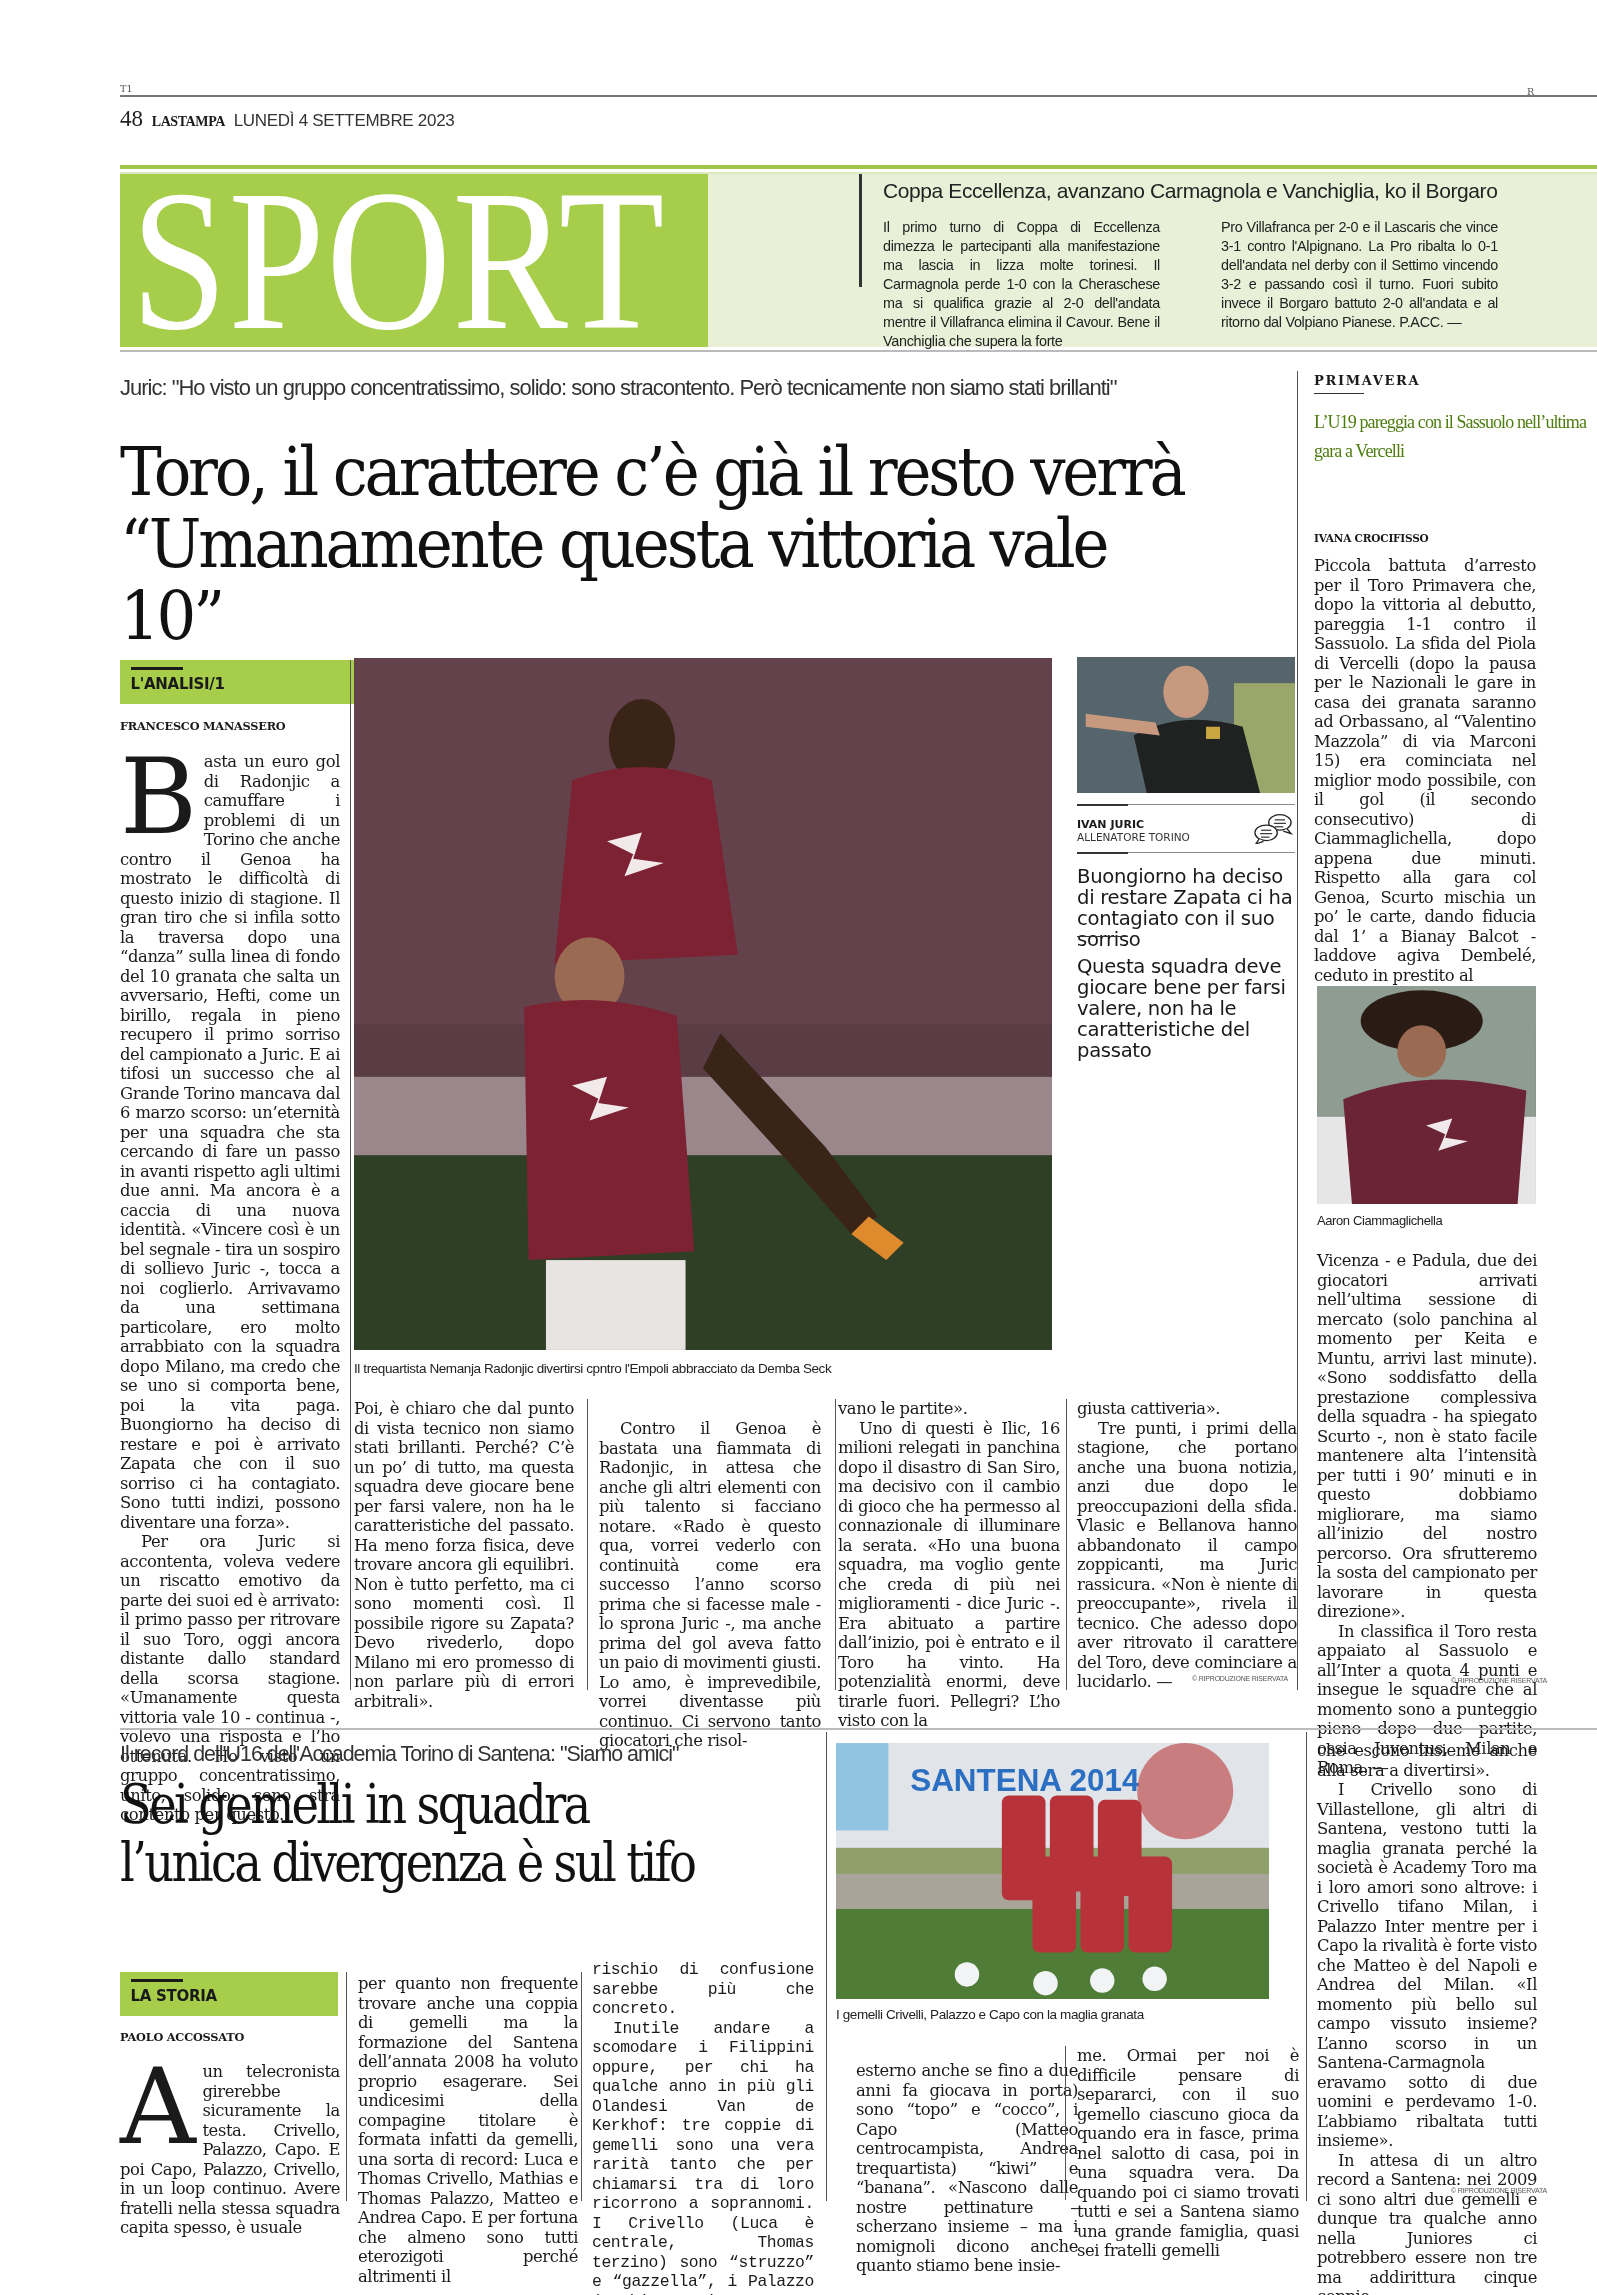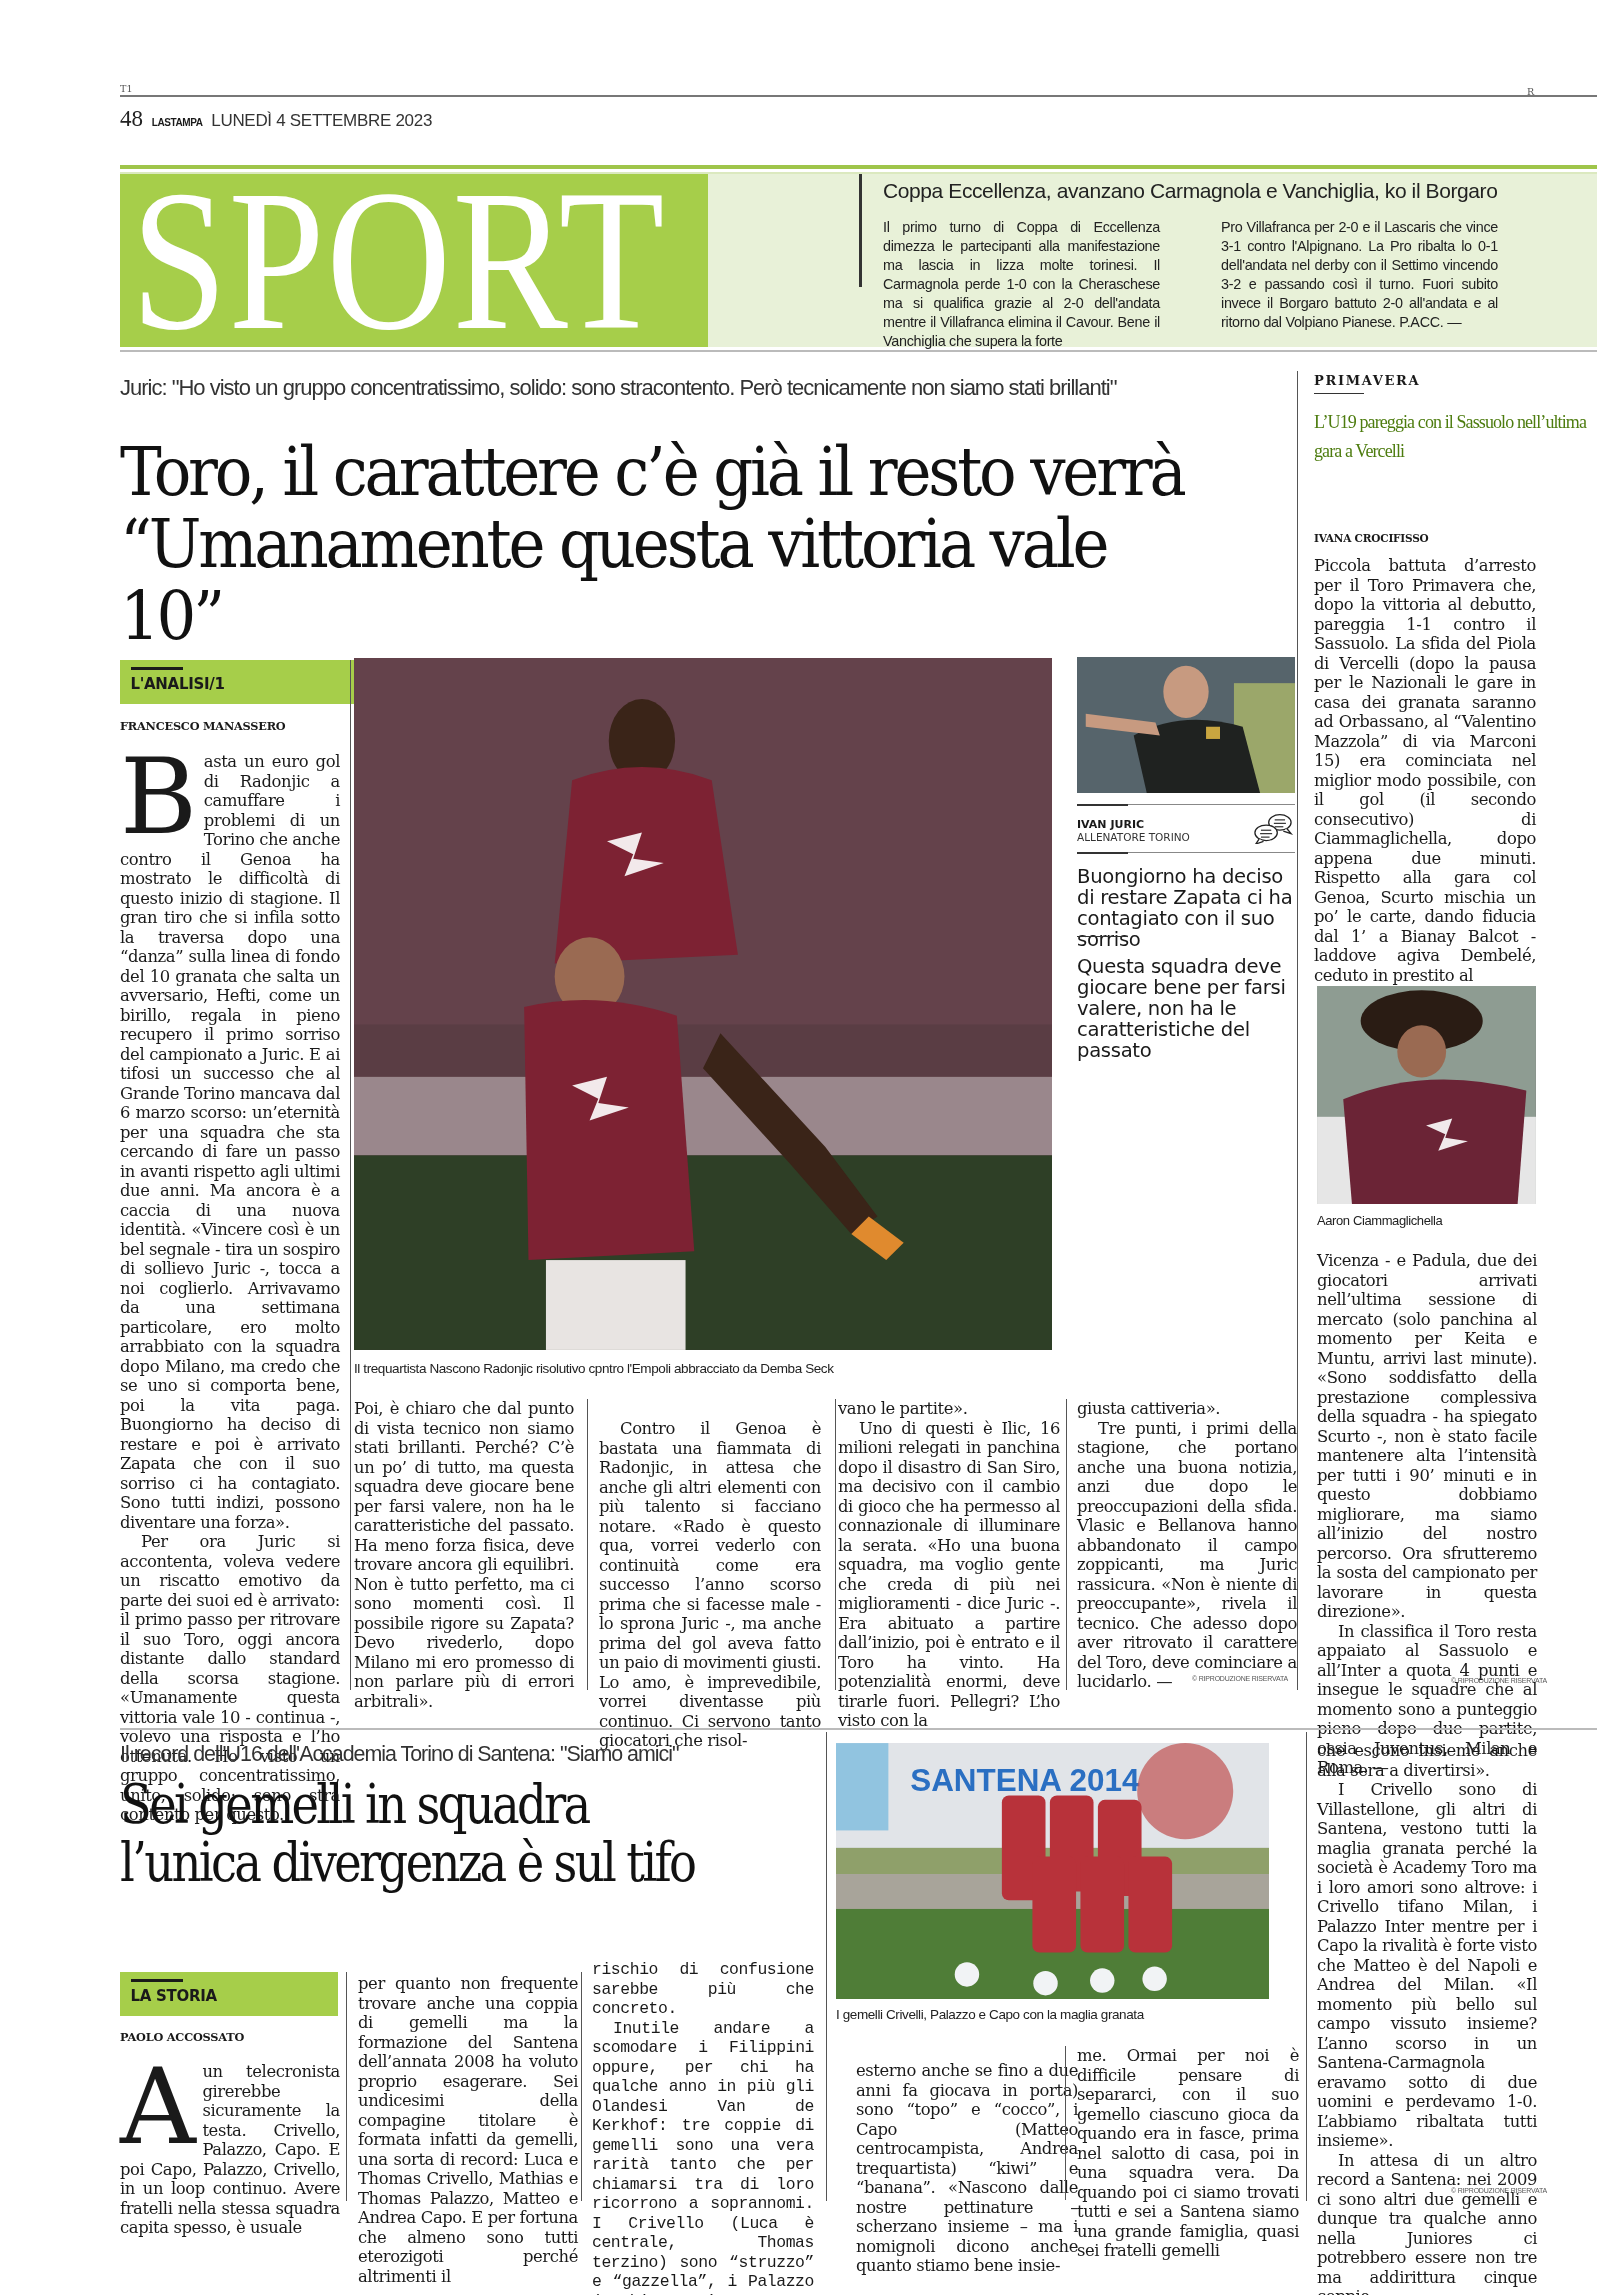--- a/index.html
+++ b/index.html
@@ -5,21 +5,21 @@
   html,body{margin:0;padding:0;background:#fff;}
   body{width:1598px;height:2295px;position:relative;overflow:hidden;color:#1a1a1a;font-family:"DejaVu Serif",serif;}
   .abs{position:absolute;}
 
   
   #mark-tl{left:120px;top:83px;font-size:9.6px;color:#555;}
   #mark-r{left:1527px;top:86px;font-size:9.6px;color:#555;}
   #top-rule{left:120px;top:95px;width:1478px;height:1.7px;background:#777;}
   #folio{left:120px;top:106px;display:flex;align-items:baseline;gap:8.7px;}
   #folio-num{font-family:"Liberation Serif",serif;font-size:23px;color:#222;}
-  #folio-brand{font-family:Liberation Sans, sans-serif;font-weight:bold;font-size:10px;letter-spacing:-0.4px;}
+  #folio-brand{font-family:Liberation Serif, serif;font-weight:bold;font-size:14px;letter-spacing:-0.4px;}
   #folio-date{font-family:"Liberation Sans",sans-serif;font-size:17px;color:#333;letter-spacing:-0.3px;}
 
   
   #green-rule{left:120px;top:165px;width:1478px;height:4.4px;background:#9fc54a;}
   #green-rule-light{left:120px;top:172px;width:1478px;height:2.6px;background:#dbe9bf;}
   #sport-box{left:120px;top:174px;width:589px;height:173px;background:#a6ce4a;}
   #sport-word{left:131px;top:173px;font-family:"Liberation Serif",serif;color:#fff;font-size:201px;line-height:174px;letter-spacing:1.7px;transform:scaleX(0.86);transform-origin:left top;}
   #brief-box{left:708px;top:174px;width:889px;height:173px;background:#e8f1d8;}
   #brief-bar{left:859px;top:174px;width:2.6px;height:113px;background:#333;}
   #brief-title{left:883px;top:179px;font-family:"Liberation Sans",sans-serif;font-size:21px;color:#222;letter-spacing:-0.4px;}
@@ -165,21 +165,21 @@
     <path d="M250 140 Q330 110 410 140 L440 340 L230 350 Z" fill="#7d2233"></path>
     <path d="M290 210 l40 -10 l-10 30 l35 5 l-45 15 l10 -25 z" fill="#fff" opacity="0.9"></path>
     <ellipse cx="270" cy="365" rx="40" ry="45" fill="#9a6a52"></ellipse>
     <path d="M195 400 Q280 380 370 410 L390 680 L200 690 Z" fill="#7d2233"></path>
     <path d="M250 490 l40 -10 l-10 30 l35 5 l-45 15 l10 -25 z" fill="#fff" opacity="0.9"></path>
     <rect x="220" y="690" width="160" height="103" fill="#e8e4e2"></rect>
     <path d="M420 430 L540 560 L600 640 L570 660 L500 580 L400 470 Z" fill="#3a2418"></path>
     <path d="M590 640 l40 30 l-20 20 l-40 -30 z" fill="#e08a2e"></path>
   </svg>
 </div>
-<div class="abs" id="photo-caption">Il trequartista Nascono Radonjic risolutivo cpntro l'Empoli abbracciato da Demba Seck</div>
+<div class="abs" id="photo-caption">Il trequartista Nemanja Radonjic divertirsi cpntro l'Empoli abbracciato da Demba Seck</div>
 
 <div class="abs" id="juric-photo" title="Ivan Juric in panchina">
   <svg width="218" height="136" viewBox="0 0 250 156">
     <rect width="250" height="156" fill="#56646b"></rect>
     <rect x="180" y="30" width="70" height="126" fill="#b9c36a" opacity="0.7"></rect>
     <ellipse cx="125" cy="40" rx="26" ry="30" fill="#c79a80"></ellipse>
     <path d="M65 90 Q120 60 190 80 L210 156 L80 156 Z" fill="#1f2220"></path>
     <path d="M10 65 L90 75 L95 90 L10 80 Z" fill="#c79a80"></path>
     <rect x="148" y="80" width="16" height="14" fill="#c9a640"></rect>
   </svg>

